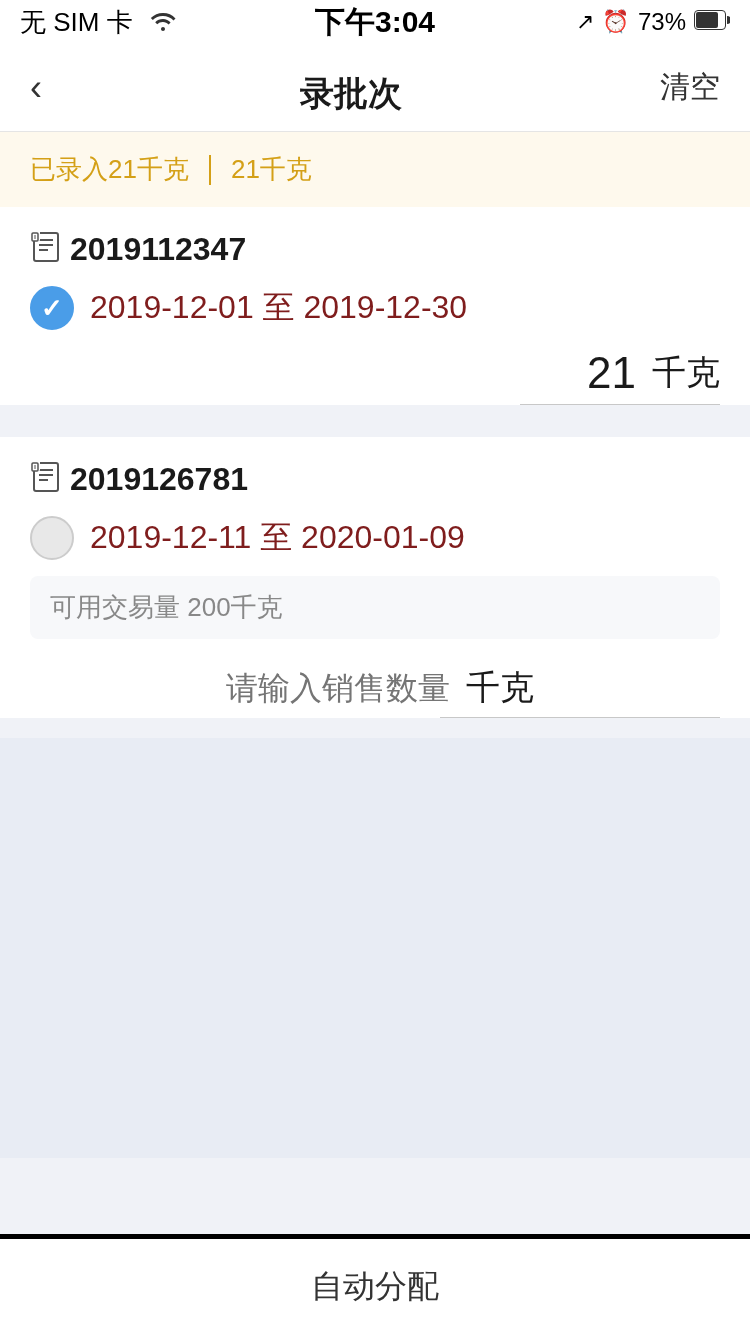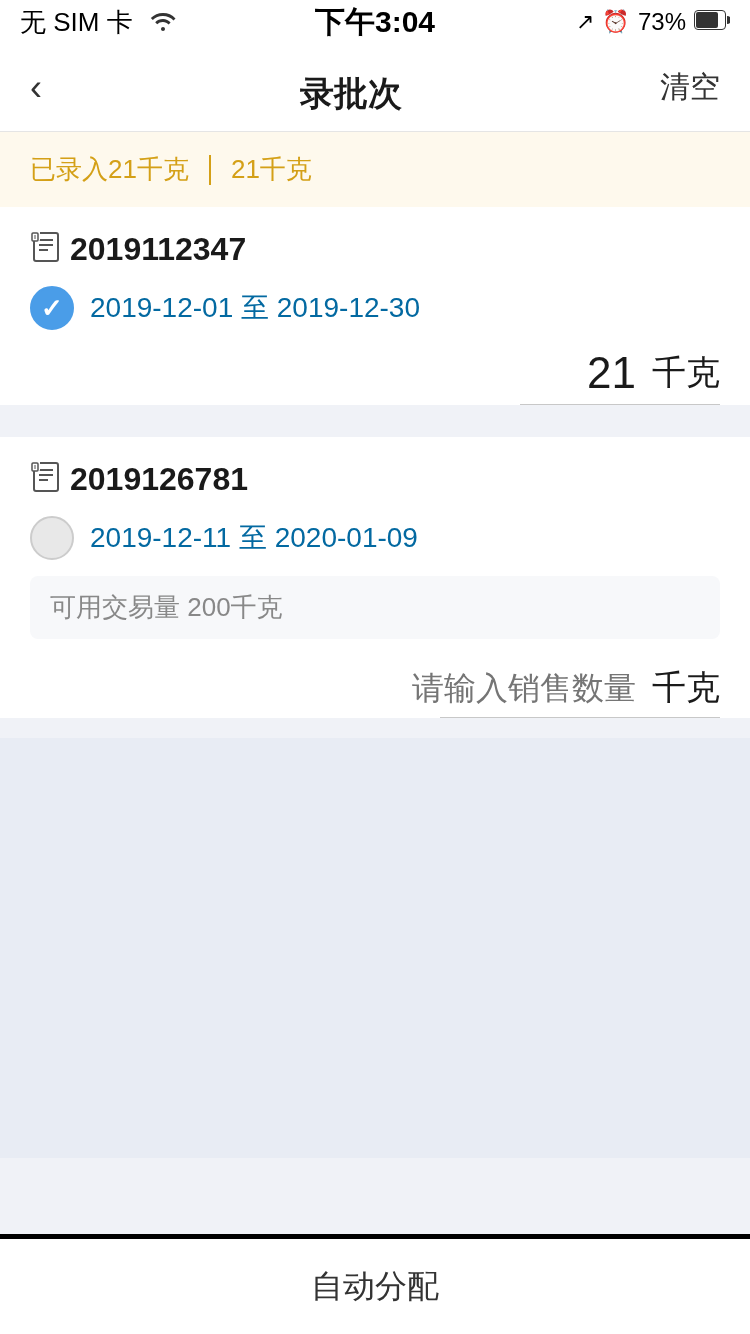--- a/index.html
+++ b/index.html
@@ -145,22 +145,22 @@
       content: '✓';
       color: #fff;
       font-size: 26px;
       font-weight: bold;
     }
     .radio-btn.unselected {
       background: #e8e8e8;
       border-color: #ccc;
     }
     .batch-date {
-      font-size: 28px;
-      color: #0369a1;
+      font-size: 32px;
+      color: #7f1d1d;
     }
 
     .batch-availability {
       margin: 8px 30px 16px 30px;
       background: #f7f8fa;
       border-radius: 8px;
       padding: 14px 20px;
       font-size: 26px;
       color: #888;
     }
@@ -298,21 +298,21 @@
     <span class="batch-number">2019126781</span>
   </div>
 
   <div class="batch-date-row">
     <div class="radio-btn unselected"></div>
     <span class="batch-date">2019-12-11 至 2020-01-09</span>
   </div>
 
   <div class="batch-availability">可用交易量 200千克</div>
 
-  <div style="display:flex; align-items:center; justify-content:flex-end; padding:10px 30px 6px 30px; gap:16px;">
+  <div style="display:flex; align-items:center; padding:10px 30px 6px 30px; gap:16px;">
     <input type="text" style="font-size: 32px; color: rgb(204, 204, 204); text-align: right; border: none; background: transparent; outline: none; min-width: 200px;" placeholder="请输入销售数量">
     <span style="font-size:34px; color:#1a1a1a;">千克</span>
   </div>
   <div style="margin:0 30px 20px auto; height:1px; background:#c8c8c8; width:280px;"></div>
 </div>
 
 <div class="bottom-area" style="min-height:420px;"></div>
 
 <div class="footer">
   <div class="footer-left">自动分配</div>

